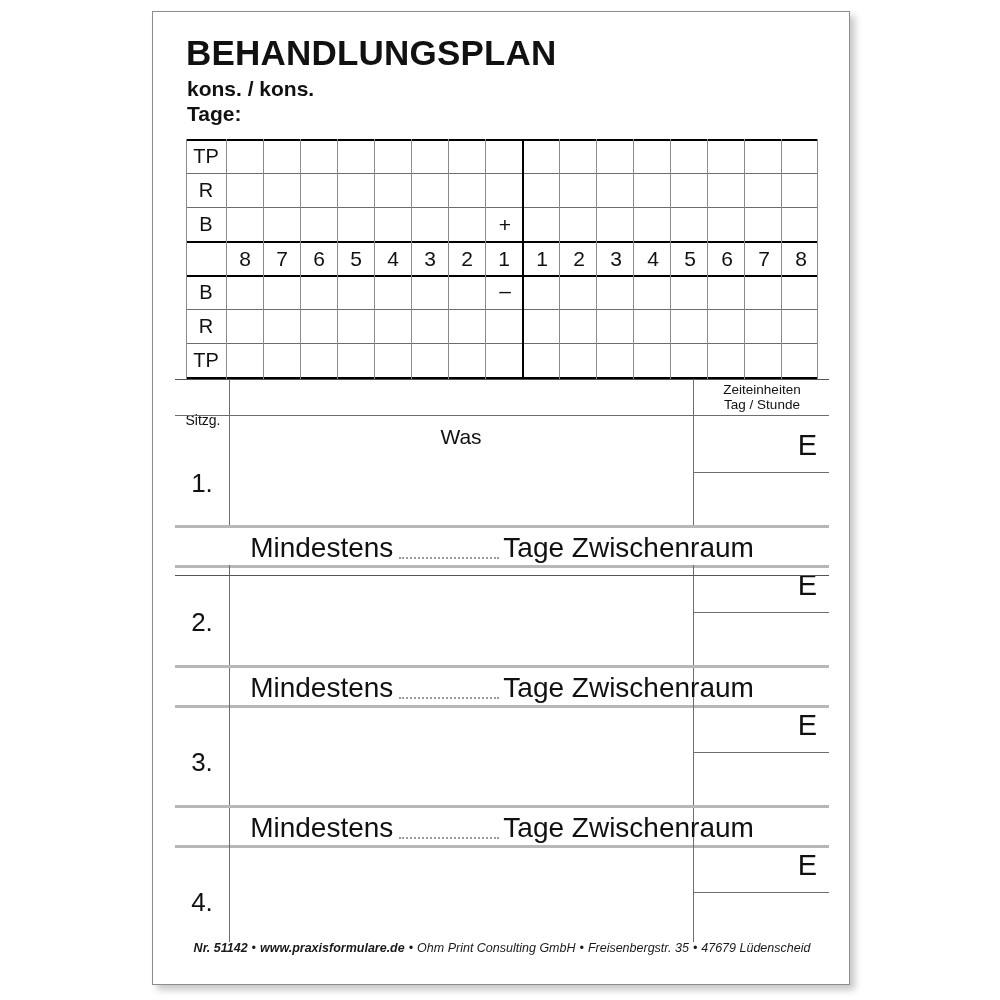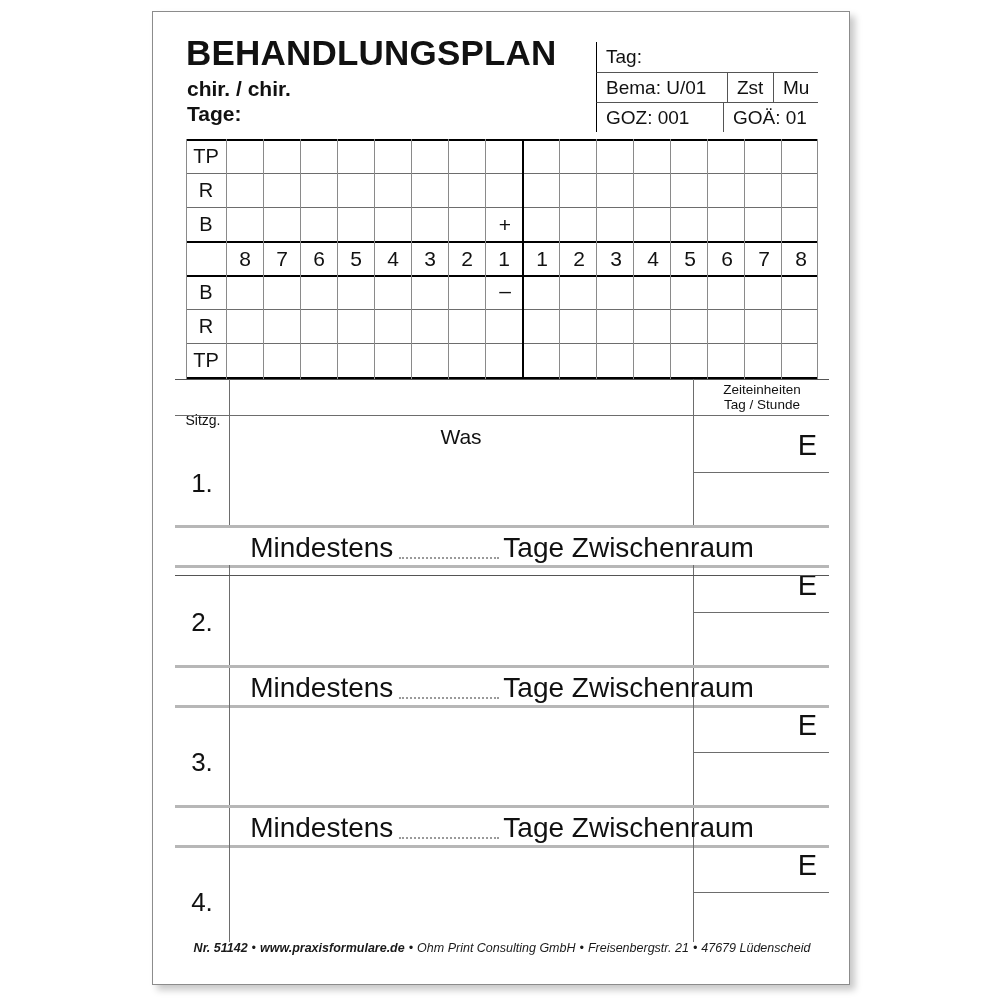--- a/index.html
+++ b/index.html
@@ -238,37 +238,23 @@
   .footer .b { font-weight: bold; }
   .footer .sep { padding: 0 4px; }
 </style>
 </head>
 <body>
 
 <div id="root">
   <div class="sheet">
 
     <div class="hdr-title">BEHANDLUNGSPLAN</div>
-    <div class="hdr-sub1">chir. / chir.</div>
+    <div class="hdr-sub1">kons. / kons.</div>
     <div class="hdr-sub2">Tage:</div>
 
-    <div class="infobox">
-      <div class="ib-row ib-r1">
-        <div class="ib-cell" style="left:0; width:222px;">Tag:</div>
-      </div>
-      <div class="ib-row ib-r2">
-        <div class="ib-cell" style="left:0; width:130px;">Bema: U/01</div>
-        <div class="ib-cell ib-div" style="left:130px; width:46px;">Zst</div>
-        <div class="ib-cell ib-div" style="left:176px; width:46px;">Mu</div>
-      </div>
-      <div class="ib-row ib-r3">
-        <div class="ib-cell" style="left:0; width:126px;">GOZ:    001</div>
-        <div class="ib-cell ib-div" style="left:126px; width:96px;">GOÄ: 01</div>
-      </div>
-    </div>
 
     <div class="tgrid">
 
       <div class="tg-rowline thick" style="top:0px;"></div>
       <div class="tg-rowline" style="top:34px;"></div>
       <div class="tg-rowline" style="top:68px;"></div>
       <div class="tg-rowline thick" style="top:102px;"></div>
       <div class="tg-rowline thick" style="top:136px;"></div>
       <div class="tg-rowline" style="top:170px;"></div>
       <div class="tg-rowline" style="top:204px;"></div>
@@ -373,17 +359,17 @@
       <div class="s-vline" style="left:54px;  top:466px; height:97px;"></div>
       <div class="s-vline" style="left:518px; top:466px; height:97px;"></div>
       <div class="s-num" style="top:508px;">4.</div>
       <div class="s-e" style="top:470px;">E</div>
       <div class="s-hline" style="top:513px; left:518px; width:136px;"></div>
     </div>
 
     <div class="foot-line"></div>
 
     <div class="footer">
-      <span class="b">Nr. 51142</span><span class="sep">•</span><span class="b">www.praxisformulare.de</span><span class="sep">•</span><span>Ohm Print Consulting GmbH</span><span class="sep">•</span><span>Freisenbergstr. 21</span><span class="sep">•</span><span>47679 Lüdenscheid</span>
+      <span class="b">Nr. 51142</span><span class="sep">•</span><span class="b">www.praxisformulare.de</span><span class="sep">•</span><span>Ohm Print Consulting GmbH</span><span class="sep">•</span><span>Freisenbergstr. 35</span><span class="sep">•</span><span>47679 Lüdenscheid</span>
     </div>
 
   </div>
 </div>
 
 </body></html>

